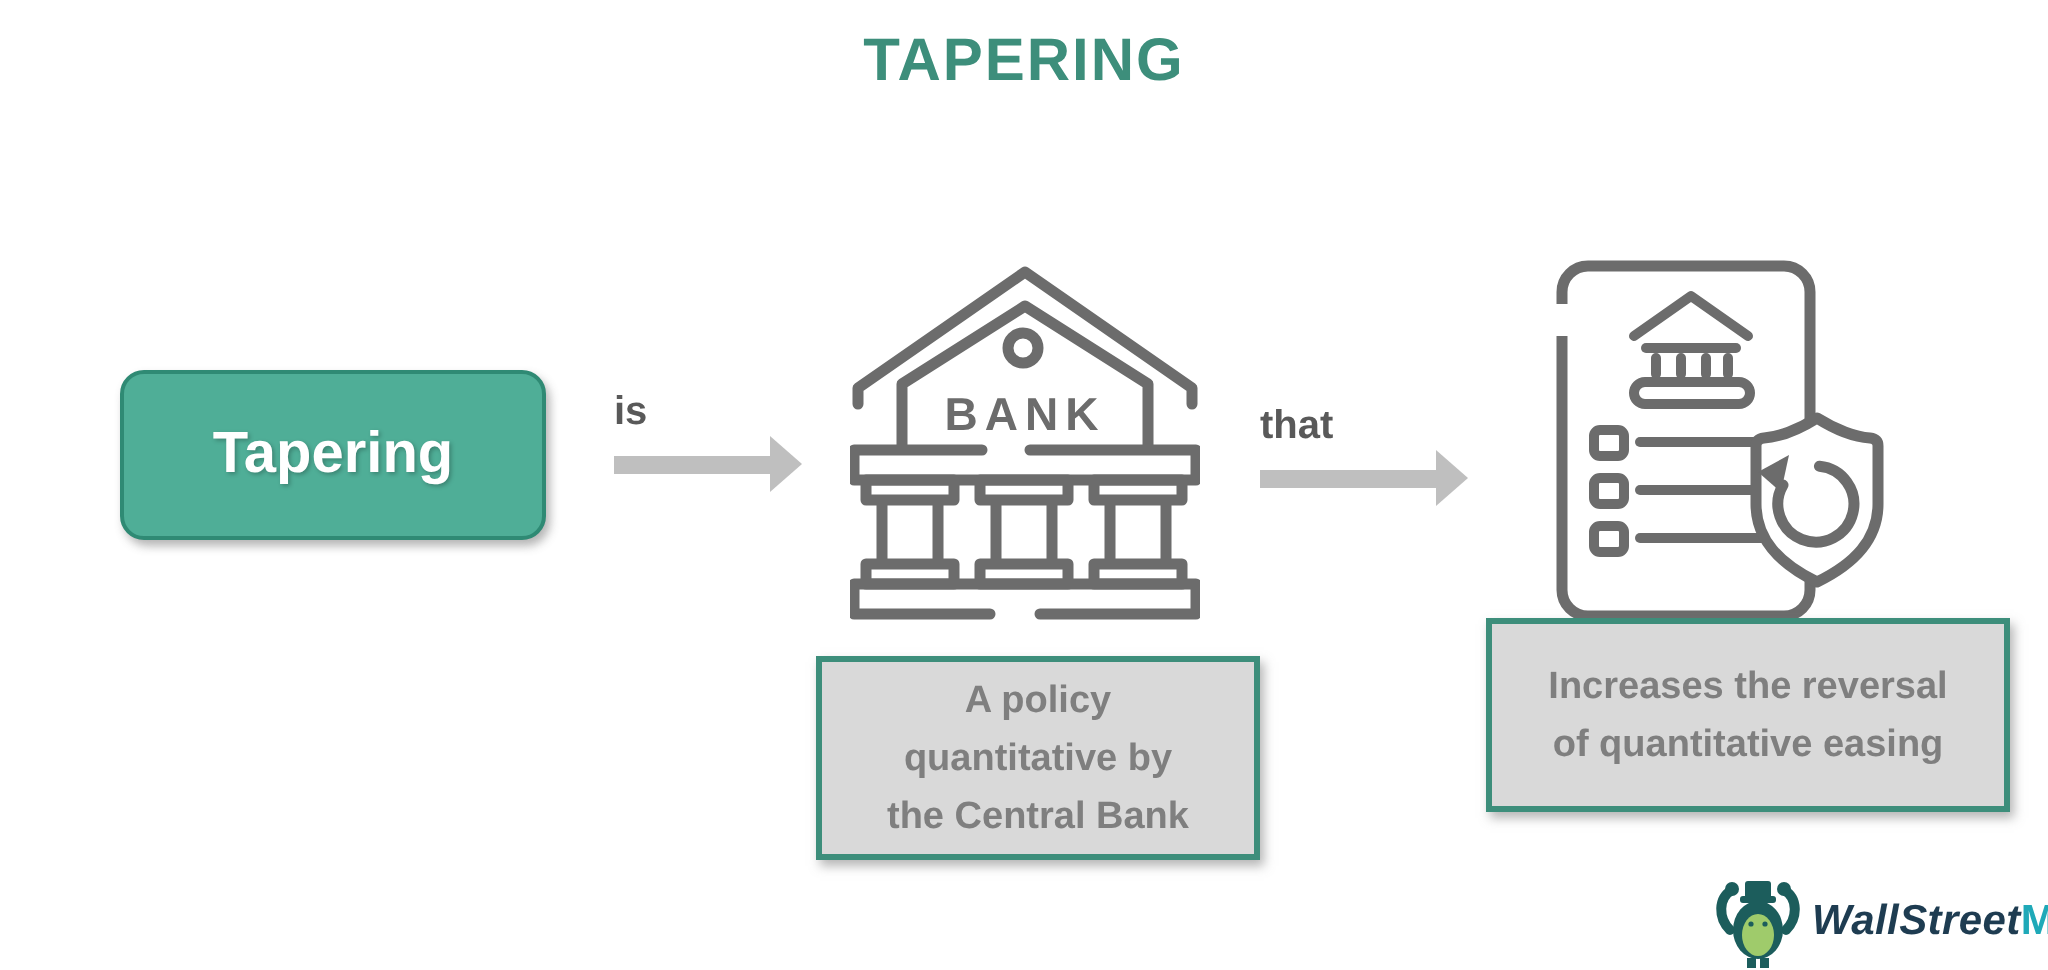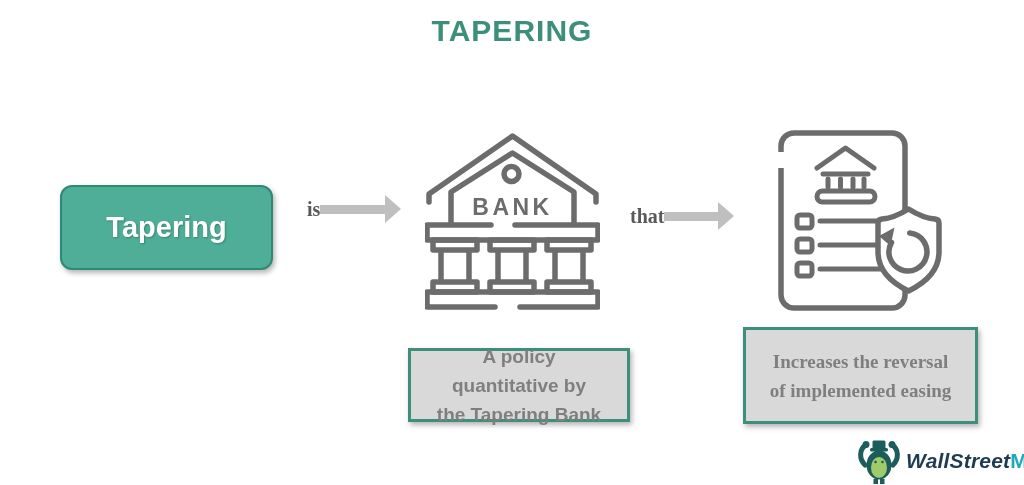--- a/index.html
+++ b/index.html
@@ -8,21 +8,21 @@
 
   .title{position:absolute;left:0;top:14px;width:100%;text-align:center;margin:0;
          font-size:30px;font-weight:800;letter-spacing:1px;color:var(--title-text,#3D8E7B);}
 
   .subject-box{position:absolute;left:60px;top:185px;width:213px;height:85px;box-sizing:border-box;
          background:var(--subject-fill,#4FAE97);border:2px solid var(--subject-border,#2F8A74);
          border-radius:12px;display:flex;align-items:center;justify-content:center;
          box-shadow:2px 3px 5px rgba(90,90,90,.45);}
   .subject-box span{color:#ffffff;font-size:29px;font-weight:bold;text-shadow:1px 1px 2px rgba(0,0,0,.25);}
 
-  .connector{position:absolute;display:flex;flex-direction:row;align-items:center;font-family:Liberation Serif, serif;}
+  .connector{position:absolute;display:flex;flex-direction:column;}
   .connector.c1{left:307px;top:195px;width:94px;}
   .connector.c2{left:630px;top:202px;width:104px;}
   .connector-label{font-size:20px;font-weight:bold;color:var(--connector-label,#595959);line-height:22px;margin-bottom:1px;}
   .arrow{position:relative;width:100%;height:28px;}
   .arrow-shaft{position:absolute;left:0;right:15px;top:10px;height:9px;background:var(--arrow,#BFBFBF);}
   .arrow-head{position:absolute;right:0;top:0;width:0;height:0;
         border-top:14px solid transparent;border-bottom:14px solid transparent;
         border-left:16px solid var(--arrow,#BFBFBF);}
 
   .icon-bank{position:absolute;left:425px;top:130px;}
@@ -31,22 +31,22 @@
   .stroke-thin{stroke:var(--icon-stroke,#6C6C6C);stroke-width:5;fill:none;stroke-linecap:round;stroke-linejoin:round;}
   .whitefill{fill:#ffffff;}
   .fillgray{fill:var(--icon-stroke,#6C6C6C);}
   .banktext{fill:var(--icon-stroke,#6C6C6C);font-family:"Liberation Sans",sans-serif;
         font-size:23px;font-weight:bold;letter-spacing:3.5px;}
 
   .caption{position:absolute;background:var(--caption-fill,#D9D9D9);
         border:3px solid var(--caption-border,#3D8E7B);box-sizing:border-box;
         display:flex;flex-direction:column;align-items:center;justify-content:center;
         box-shadow:2px 3px 5px rgba(110,110,110,.5);}
-  .caption.p1{left:408px;top:328px;width:222px;height:74px;margin-top:20px;}
-  .caption.p2{left:743px;top:327px;width:235px;height:97px;font-family:Liberation Serif, serif;}
+  .caption.p1{left:408px;top:328px;width:222px;height:102px;}
+  .caption.p2{left:743px;top:309px;width:262px;height:97px;}
   .caption span{display:block;font-size:19px;font-weight:bold;color:var(--caption-text,#7F7F7F);
         line-height:29px;white-space:nowrap;text-align:center;}
 
   .logo{position:absolute;left:856px;top:438px;height:46px;display:flex;align-items:center;gap:4px;}
   .logo-text{font-size:21px;font-weight:bold;letter-spacing:.2px;}
   .logo-text .p1{color:var(--logo-wallstreet,#1E3C51);font-style:italic;}
   .logo-text .p2{color:var(--logo-mojo,#1FA9B8);}
 </style>
 </head>
 <body>
@@ -109,26 +109,26 @@
                C 161 142 149 154 130.5 163 C 112 154 100 142 100 124 L 100 95
                Q 100 91.5 104 91 C 111 90.5 121 87 130.5 81 Z"></path>
       <path class="stroke" d="M 131.7 105.1 A 19 19 0 1 1 113.5 114.5"></path>
       <path class="fillgray" d="M 101 108 L 116.5 99.5 L 112.5 118 Z"></path>
     </g>
   </svg>
 
   <div class="caption p1">
     <span>A policy</span>
     <span>quantitative by</span>
-    <span>the Tapering Bank</span>
+    <span>the Central Bank</span>
   </div>
 
   <div class="caption p2">
     <span>Increases the reversal</span>
-    <span>of implemented easing</span>
+    <span>of quantitative easing</span>
   </div>
 
   <div class="logo">
     <svg width="46" height="46" viewBox="0 0 46 46">
       <path d="M9 27 C 3 21 3 11 10 7" stroke="#1C5D5C" stroke-width="5" fill="none" stroke-linecap="round"></path>
       <path d="M37 27 C 43 21 43 11 36 7" stroke="#1C5D5C" stroke-width="5" fill="none" stroke-linecap="round"></path>
       <circle cx="10" cy="6.5" r="3.5" fill="#1C5D5C"></circle>
       <circle cx="36" cy="6.5" r="3.5" fill="#1C5D5C"></circle>
       <rect x="17.5" y="41" width="4.5" height="5" fill="#1C5D5C"></rect>
       <rect x="24" y="41" width="4.5" height="5" fill="#1C5D5C"></rect>

